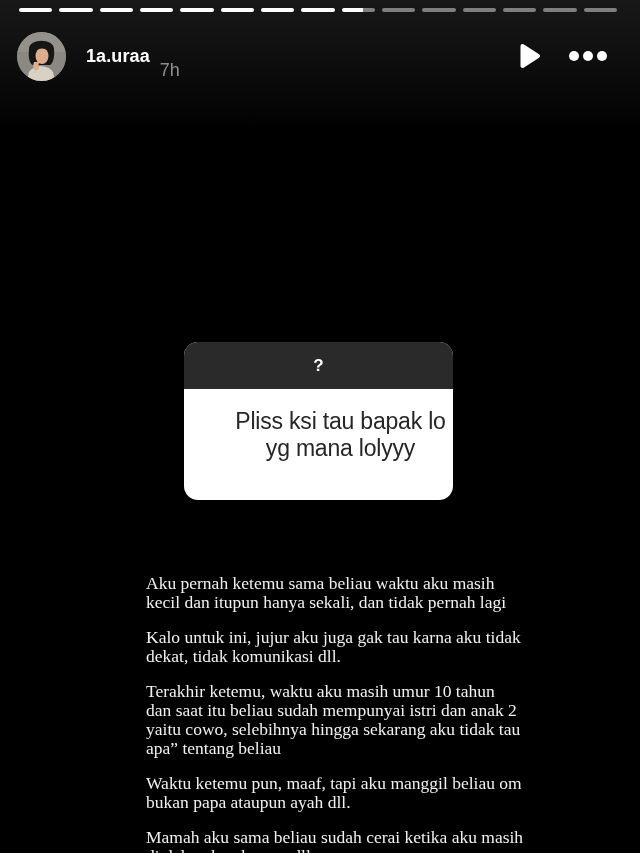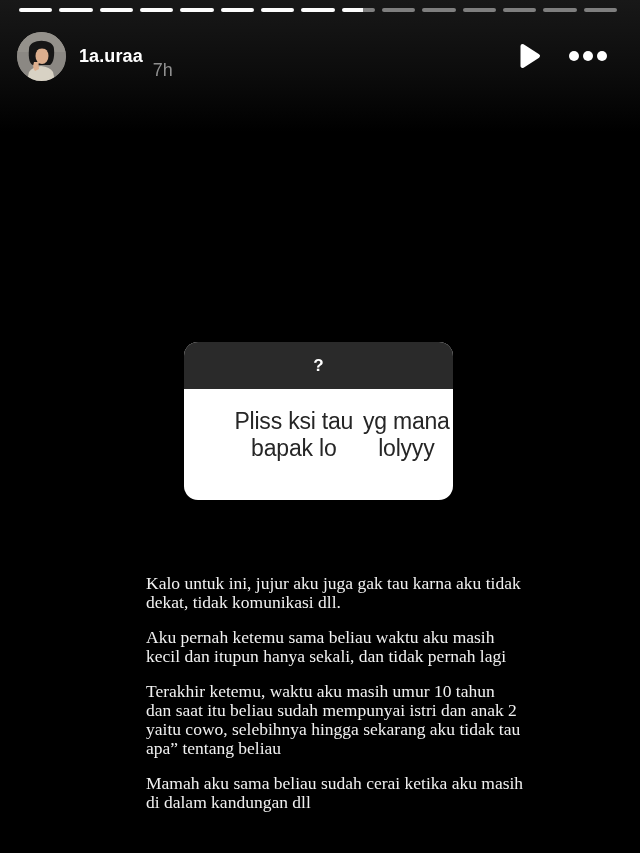--- a/index.html
+++ b/index.html
@@ -33,21 +33,21 @@
   .header {
     position:absolute; top:31px; left:17px; right:33px; height:50px;
     display:flex; align-items:center;
   }
   .avatar {
     width:49px; height:49px; border-radius:50%;
     overflow:hidden; flex:0 0 auto; background:#87847f;
   }
   .avatar svg { display:block; }
   .username {
-    margin-left:13px;
+    margin-left:20px;
     color:#fff; font-size:18px; font-weight:700; letter-spacing:0.1px;
   }
   .timestamp {
     margin-left:10px;
     color:#8f8f8f; font-size:18px; font-weight:400;margin-top:28px;
   }
   .play-btn { margin-left:auto; width:24px; height:28px; display:flex; align-items:center; cursor:pointer; background:none; border:none; }
   .more-btn {
     margin-left:26px; display:flex; align-items:center; gap:4px;
     background:none; border:none; cursor:pointer; height:28px;
@@ -59,21 +59,21 @@
     position:absolute; left:184px; top:342px; width:269px; height:158px;
     border-radius:14px; background:#fff; overflow:hidden;
     box-shadow:0 4px 14px rgba(0,0,0,0.35);
   }
   .q-card-header {
     height:47px; background:#2a2a2a;
     display:flex; align-items:center; justify-content:center;
   }
   .q-mark { color:#fff; font-size:17px; font-weight:700; }
   .q-card-body {
-    height:91px; display:flex; 
+    height:91px; display:flex; flex-direction:column;
     align-items:center; justify-content:center;padding-left:44px;
   }
   .q-line {
     color:#262626; font-size:23px; line-height:27px; font-weight:400;
     letter-spacing:-0.2px; text-align:center;
   }
 
   
   .story-text {
     position:absolute; left:146px; top:574px; width:400px;
@@ -148,23 +148,25 @@
   <div class="q-card-header">
     <span class="q-mark">?</span>
   </div>
   <div class="q-card-body">
     <div class="q-line">Pliss ksi tau bapak lo</div>
     <div class="q-line">yg mana lolyyy</div>
   </div>
 </div>
 
 <div class="story-text">
+    <div class="para">Aku pernah ketemu sama beliau waktu aku masih
+kecil dan itupun hanya sekali, dan tidak pernah lagi</div>
     <div class="para">Kalo untuk ini, jujur aku juga gak tau karna aku tidak
 dekat, tidak komunikasi dll.</div>
-    <div class="para">Aku pernah ketemu sama beliau waktu aku masih
-kecil dan itupun hanya sekali, dan tidak pernah lagi</div>
     <div class="para">Terakhir ketemu, waktu aku masih umur 10 tahun
 dan saat itu beliau sudah mempunyai istri dan anak 2
 yaitu cowo, selebihnya hingga sekarang aku tidak tau
 apa” tentang beliau</div>
+    <div class="para">Waktu ketemu pun, maaf, tapi aku manggil beliau om
+bukan papa ataupun ayah dll.</div>
     <div class="para">Mamah aku sama beliau sudah cerai ketika aku masih
 di dalam kandungan dll</div>
   </div>
 
 </body></html>

